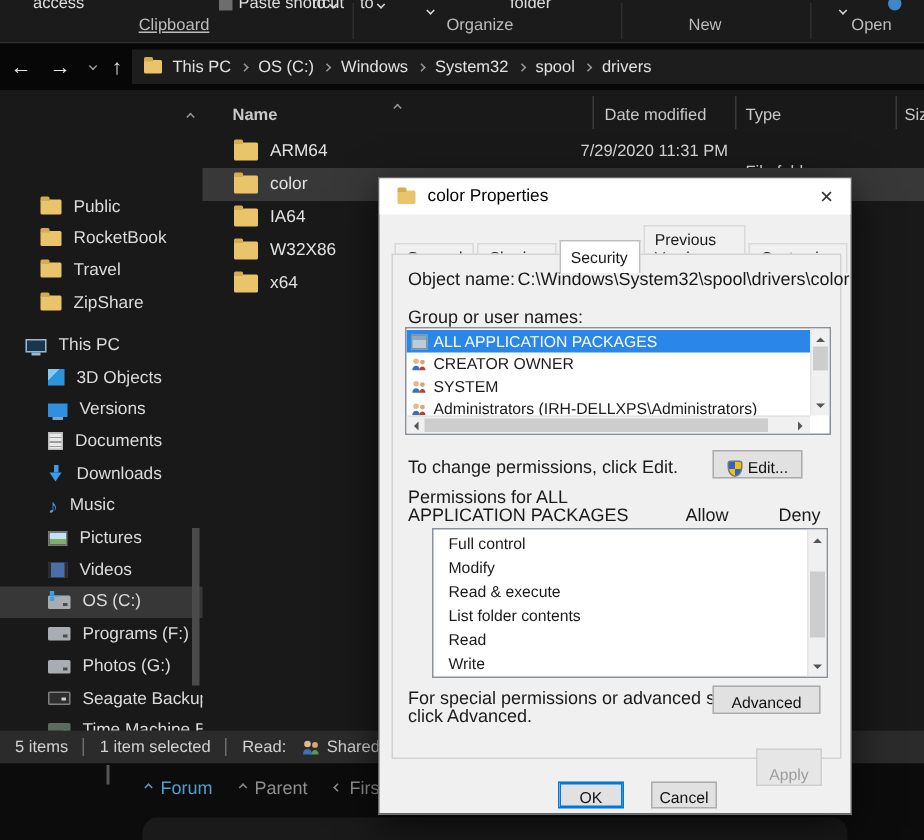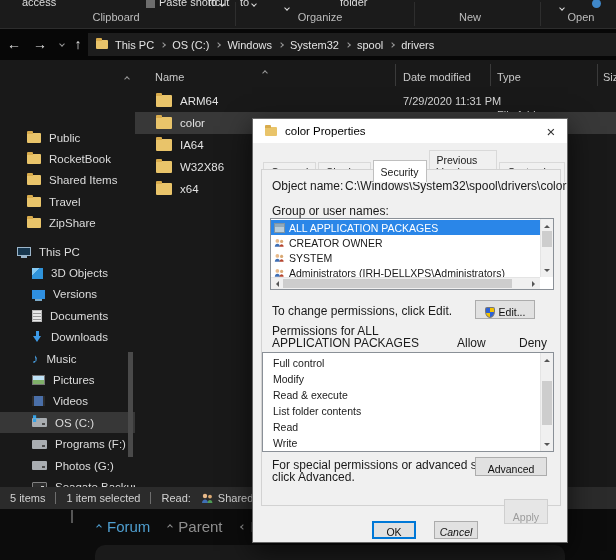--- a/index.html
+++ b/index.html
@@ -77,33 +77,33 @@
 
   .filelist { position:absolute; left:135px; top:0; right:0; height:100%; }
   .fl-header { position:absolute; top:2px; left:0; right:0; height:26px; font-size:11px; color:#c9c9c9; }
   .fl-h { position:absolute; top:9px; white-space:nowrap; overflow:hidden; }
   .fl-sep { position:absolute; top:2px; width:1px; height:22px; background:#3a3a3a; }
   .fl-sort { position:absolute; left:128px; top:3px; color:#9a9a9a; }
   .fl-rows { position:absolute; top:30px; left:0; right:0; }
   .fl-row { position:relative; display:flex; align-items:center; gap:8px; height:22px;
             padding-left:21px; font-size:11.5px; color:#e2e2e2; }
   .fl-row.sel { background:#383838; }
-  .fl-date { position:absolute; left:268px; font-size:11px; color:#d5d5d5; }
+  .fl-date { position:absolute; left:252px; font-size:11px; color:#d5d5d5; }
   .fl-type { position:absolute; left:362px; font-size:11px; color:#d5d5d5;margin-top:28px; }
 
   
   .statusbar { position:absolute; top:487px; left:0; width:616px; height:22px; background:#2b2b2b;
                display:flex; align-items:center; gap:10px; padding-left:10px;
                font-size:11px; color:#d2d2d2; }
   .st-div { width:1px; height:12px; background:#6e6e6e; }
 
   
   .bottom { position:absolute; top:509px; left:0; width:616px; height:51px; background:#0c0c0c; }
   .b-line { position:absolute; left:71px; top:1px; width:2px; height:13px; background:#565656; }
-  .b-nav { position:absolute; left:97px; top:9px; display:flex; gap:18px; font-size:15px; }
+  .b-nav { position:absolute; left:97px; top:9px; display:flex; gap:18px; font-size:12px; }
   .b-link { display:flex; align-items:center; gap:6px; color:#8f8f8f; }
   .b-link.hl { color:#4f9fd0; }
   .b-panel { position:absolute; left:95px; top:36px; width:470px; height:15px;
              background:#1a1a1a; border-radius:10px 10px 0 0; }
 
   
   .dialog { position:absolute; left:252px; top:118px; width:316px; height:425px;
             background:#f0f0f0; border:1px solid #666; box-shadow:0 8px 26px rgba(0,0,0,.65);
             font-size:11px; color:#111; z-index:10; }
   .dlg-title { height:24px; background:#fff; display:flex; align-items:center; gap:8px;
@@ -157,21 +157,21 @@
   <div class="ribbon">
     <span class="rb-item" style="left:22px;">access</span>
     <span class="rb-item" style="left:146px;"><span class="rb-ico"></span><span>Paste shortcut</span></span>
     <span class="rb-item" style="left:208px;"><span>to</span> <span class="chev down sm"></span></span>
     <span class="rb-item" style="left:240px;"><span>to</span> <span class="chev down sm"></span></span>
     <span class="rb-item" style="left:285px; top:0;"><span class="chev down sm"></span></span>
     <span class="rb-item" style="left:340px;">folder</span>
     <span class="rb-item" style="left:560px; top:0;"><span class="chev down sm"></span></span>
     <span class="rb-item" style="left:592px;"><span class="rb-ico blue"></span></span>
 
-    <span class="rb-label" style="left:116px;">Clipboard</span>
+    <span class="rb-label" style="left:116px;text-decoration:underline;">Clipboard</span>
     <span class="rb-label" style="left:320px;">Organize</span>
     <span class="rb-label" style="left:470px;">New</span>
     <span class="rb-label" style="left:581px;">Open</span>
     <span class="rb-div" style="left:235px;"></span>
     <span class="rb-div" style="left:414px;"></span>
     <span class="rb-div" style="left:540px;"></span>
   </div>
 
   <div class="addressbar">
     <span class="nav-btn" style="left:4px;">←</span>
@@ -212,24 +212,20 @@
       <div class="sb-item ind0">
           <span class="ic-folder"></span>
           <span>Public</span>
         </div>
       <div class="sb-item ind0">
           <span class="ic-folder"></span>
           <span>RocketBook</span>
         </div>
       <div class="sb-item ind0">
           <span class="ic-folder"></span>
-          <span>Shared Items</span>
-        </div>
-      <div class="sb-item ind0">
-          <span class="ic-folder"></span>
           <span>Travel</span>
         </div>
       <div class="sb-item ind0">
           <span class="ic-folder"></span>
           <span>ZipShare</span>
         </div>
       <div class="sb-item indpc gap">
           <span class="ic-pc"></span>
           <span>This PC</span>
         </div>
@@ -283,21 +279,21 @@
         </div>
       <div class="sb-item indext gap">
           <span class="ic-drive dark"></span>
           <span>Seagate Backup P</span>
         </div>
       <div class="sb-thumb"></div>
     </div>
 
     <div class="filelist">
       <div class="fl-header">
-        <span class="fl-h" style="left:20px;">Name</span>
+        <span class="fl-h" style="left:20px;font-weight:bold;">Name</span>
         <span class="fl-sort"><span class="chev up sm"></span></span>
         <span class="fl-sep" style="left:260px;"></span>
         <span class="fl-h" style="left:268px;">Date modified</span>
         <span class="fl-sep" style="left:355px;"></span>
         <span class="fl-h" style="left:362px;">Type</span>
         <span class="fl-sep" style="left:462px;"></span>
         <span class="fl-h" style="left:468px; width:13px;">Size</span>
       </div>
       <div class="fl-rows">
         <div class="fl-row">
@@ -432,21 +428,21 @@
       <div class="btn" style="left:213px; top:130px; width:60px; height:19px;">
         <span class="shield"></span>
         <span>Edit...</span>
       </div>
 
       <span class="p-abs" style="left:10px; top:154px;">Permissions for ALL</span>
       <span class="p-abs" style="left:10px; top:166px;">APPLICATION PACKAGES</span>
       <span class="p-abs" style="left:195px; top:166px;">Allow</span>
       <span class="p-abs" style="left:257px; top:166px;">Deny</span>
 
-      <div class="listbox" style="left:0; top:182px; width:292px; height:100px;">
+      <div class="listbox" style="left:26px; top:182px; width:264px; height:100px;">
         <div style="position:absolute; left:0; top:2px; right:13px;">
           <div class="perm-row">
               <span>Full control</span>
             </div>
           <div class="perm-row">
               <span>Modify</span>
             </div>
           <div class="perm-row">
               <span>Read &amp; execute</span>
             </div>
@@ -470,21 +466,21 @@
       <span class="p-abs" style="left:10px; top:288px;">For special permissions or advanced settings,</span>
       <span class="p-abs" style="left:10px; top:300px;">click Advanced.</span>
       <div class="btn" style="left:213px; top:287px; width:72px; height:19px;">
         <span>Advanced</span>
       </div>
     </div>
 
     <div class="btn focused" style="left:119px; top:402px; width:44px; height:18px;">
         <span>OK</span>
       </div>
-    <div class="btn" style="left:181px; top:402px; width:44px; height:18px;font-style:italic;">
+    <div class="btn" style="left:181px; top:402px; width:44px; height:18px;">
         <span>Cancel</span>
       </div>
     <div class="btn disabled" style="left:251px; top:380px; width:44px; height:25px;">
         <span>Apply</span>
       </div>
   </div>
 
 </div>
 
 </body></html>

